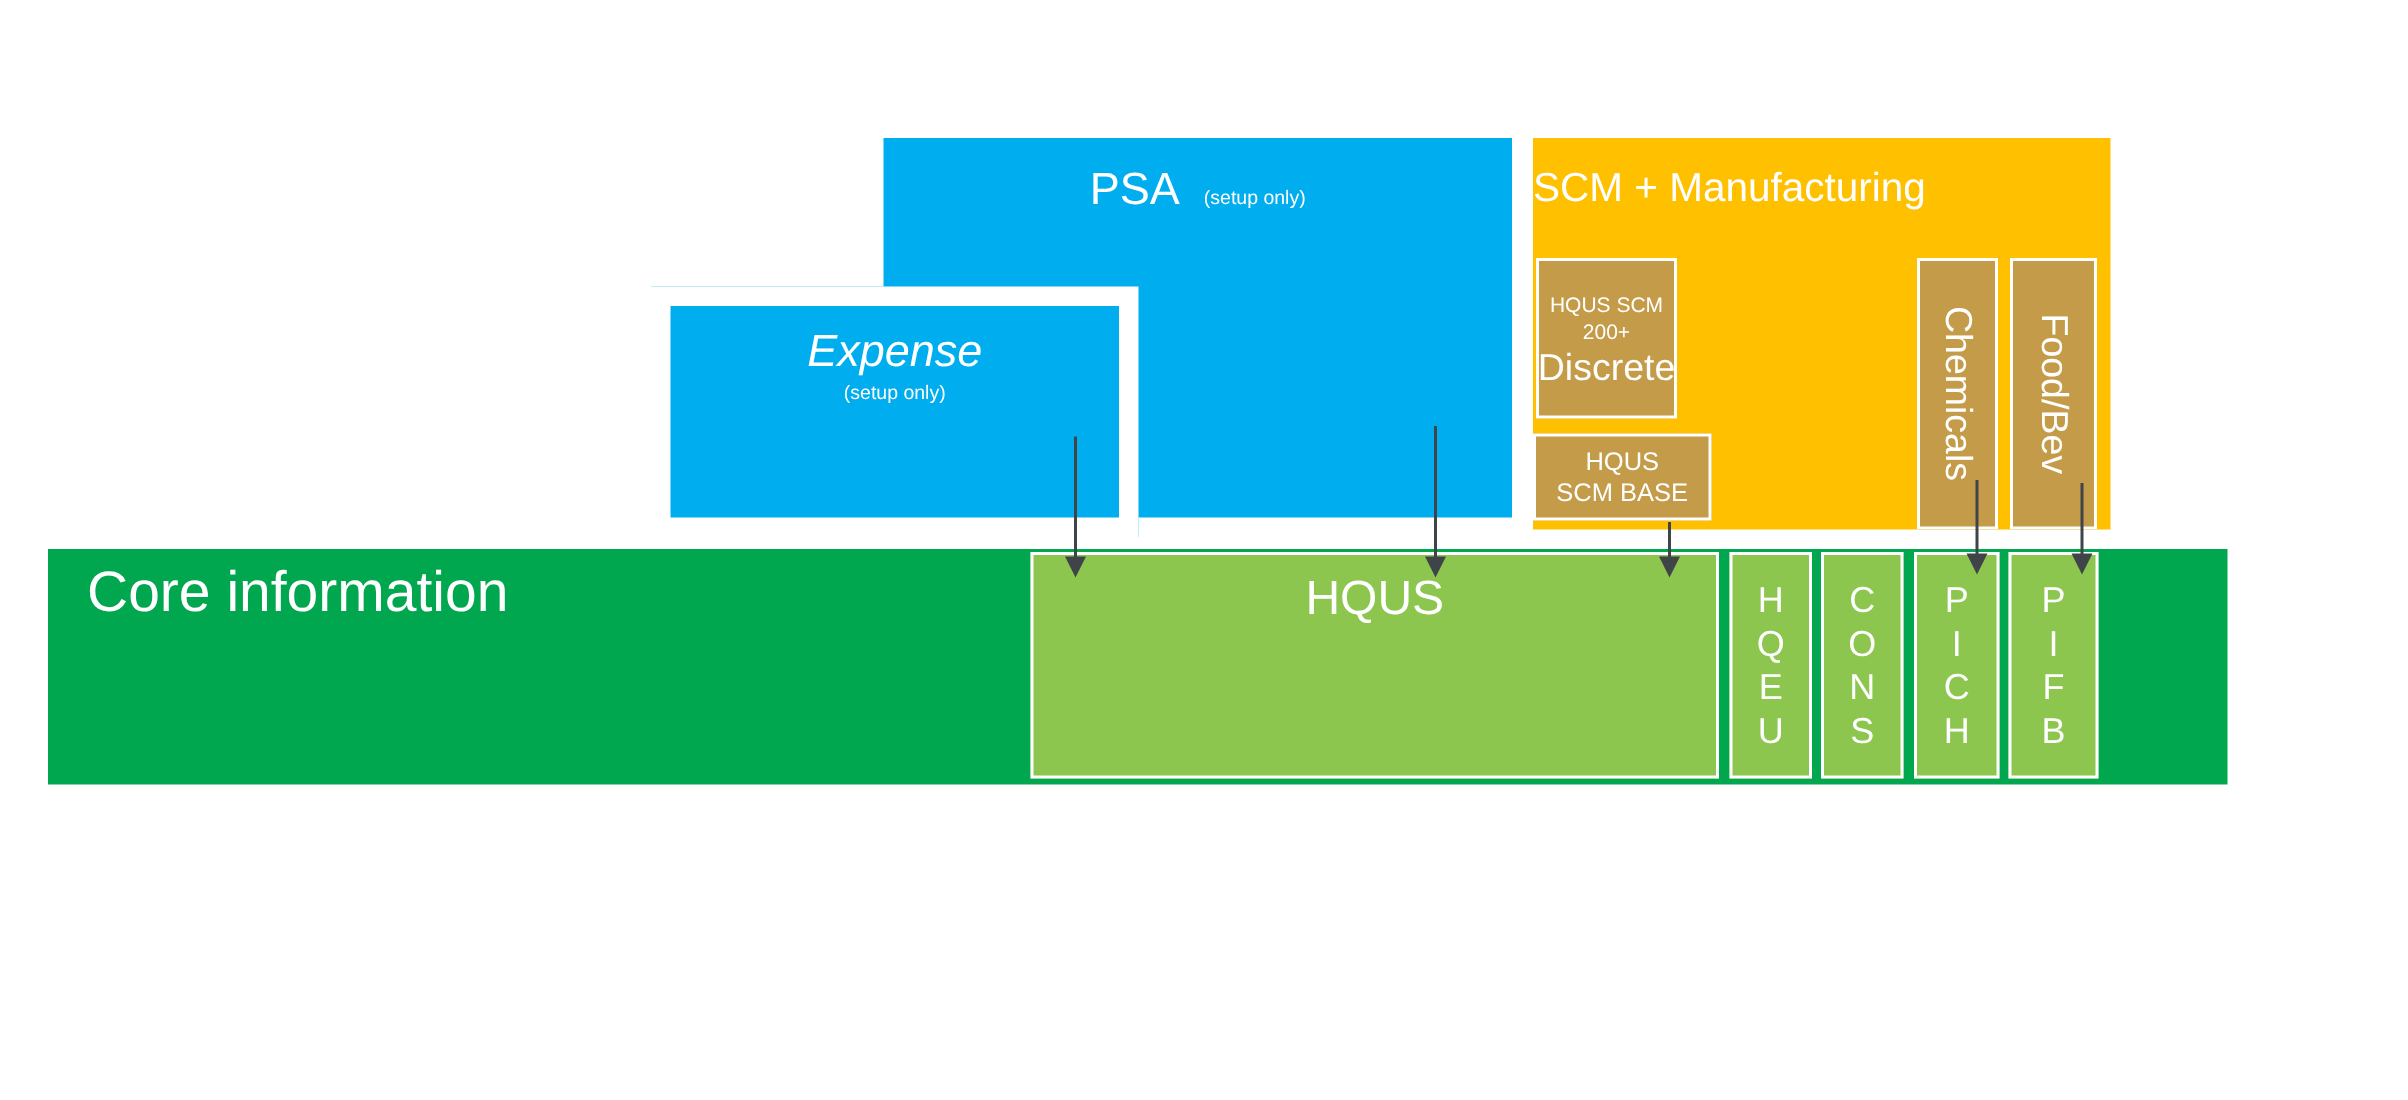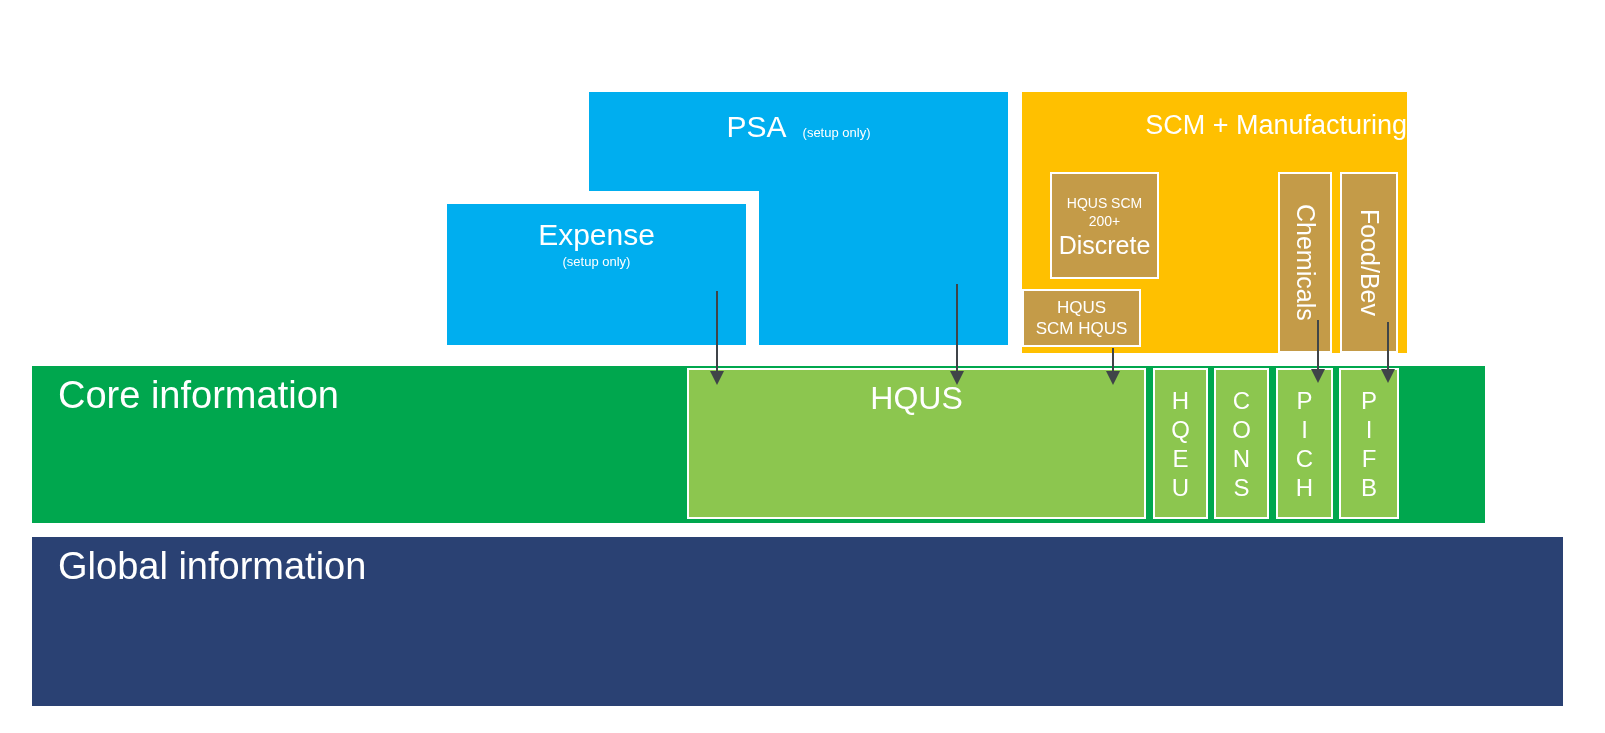--- a/index.html
+++ b/index.html
@@ -26,37 +26,36 @@
   .psa-label { font-size: 30px; font-weight: 400; }
   .setup-note { font-size: 13px; font-weight: 400; }
 
   .expense-box {
     left: 434px; top: 191px; width: 299px; height: 141px;
     box-sizing: content-box;
     border: 13px solid #ffffff;
     background: #00AEEF;
     text-align: center;
   }
-  .expense-label { display: block; font-size: 30px; padding-top: 14px; }
+  .expense-label { display: block; font-size: 30px; padding-top: 14px; font-style: italic; }
   .expense-note { display: block; font-size: 13px; margin-top: 2px; }
 
   
   .scm-box {
     left: 1022px; top: 92px; width: 385px; height: 261px;
     background: #FFC000;
   }
-  .scm-title { display: block; text-align: right; padding-top: 18px; font-size: 27px; padding-left: 44px; }
+  .scm-title { display: block; text-align: left; padding-top: 18px; font-size: 27px; }
 
   
   .tan { background: #C49B48; box-sizing: border-box; border: 2px solid #ffffff; }
   .discrete-box {
-    left: 1024px; top: 172px; width: 109px; height: 107px;
+    left: 1024px; top: 172px; width: 94px; height: 107px;
     display: flex; flex-direction: column; justify-content: center; align-items: center;
     text-align: center;
-    margin-left: 26px;
   }
   .discrete-small { font-size: 14px; line-height: 18px; }
   .discrete-big { font-size: 25px; line-height: 24px; margin-top: 3px; }
   .base-box {
     left: 1022px; top: 289px; width: 119px; height: 58px;
     display: flex; flex-direction: column; justify-content: center; align-items: center;
     text-align: center; font-size: 17px; line-height: 21px;
   }
   .vertical-box {
     display: flex; justify-content: center; align-items: center;
@@ -128,21 +127,21 @@
   </div>
 
   <div class="box tan discrete-box">
     <span class="discrete-small">HQUS SCM</span>
     <span class="discrete-small">200+</span>
     <span class="discrete-big">Discrete</span>
   </div>
 
   <div class="box tan base-box">
     <span>HQUS</span>
-    <span>SCM HQUS</span>
+    <span>SCM BASE</span>
   </div>
 
   <div class="box tan vertical-box chem-box">
     <span class="vlabel">Chemicals</span>
   </div>
 
   <div class="box tan vertical-box food-box">
     <span class="vlabel">Food/Bev</span>
   </div>
 
@@ -171,23 +170,20 @@
 C
 H</span>
   </div>
   <div class="box company letters-box pifb-box">
     <span class="stacked">P
 I
 F
 B</span>
   </div>
 
-  <div class="box global-band">
-    <span class="band-label">Global information</span>
-  </div>
 
   <svg class="arrows" width="1605" height="733" viewBox="0 0 1605 733">
     <g>
       <line class="arrow-line" x1="717" y1="291" x2="717" y2="372"></line>
       <polygon class="arrow-head" points="710,371 724,371 717,385"></polygon>
     </g>
     <g>
       <line class="arrow-line" x1="957" y1="284" x2="957" y2="372"></line>
       <polygon class="arrow-head" points="950,371 964,371 957,385"></polygon>
     </g>

